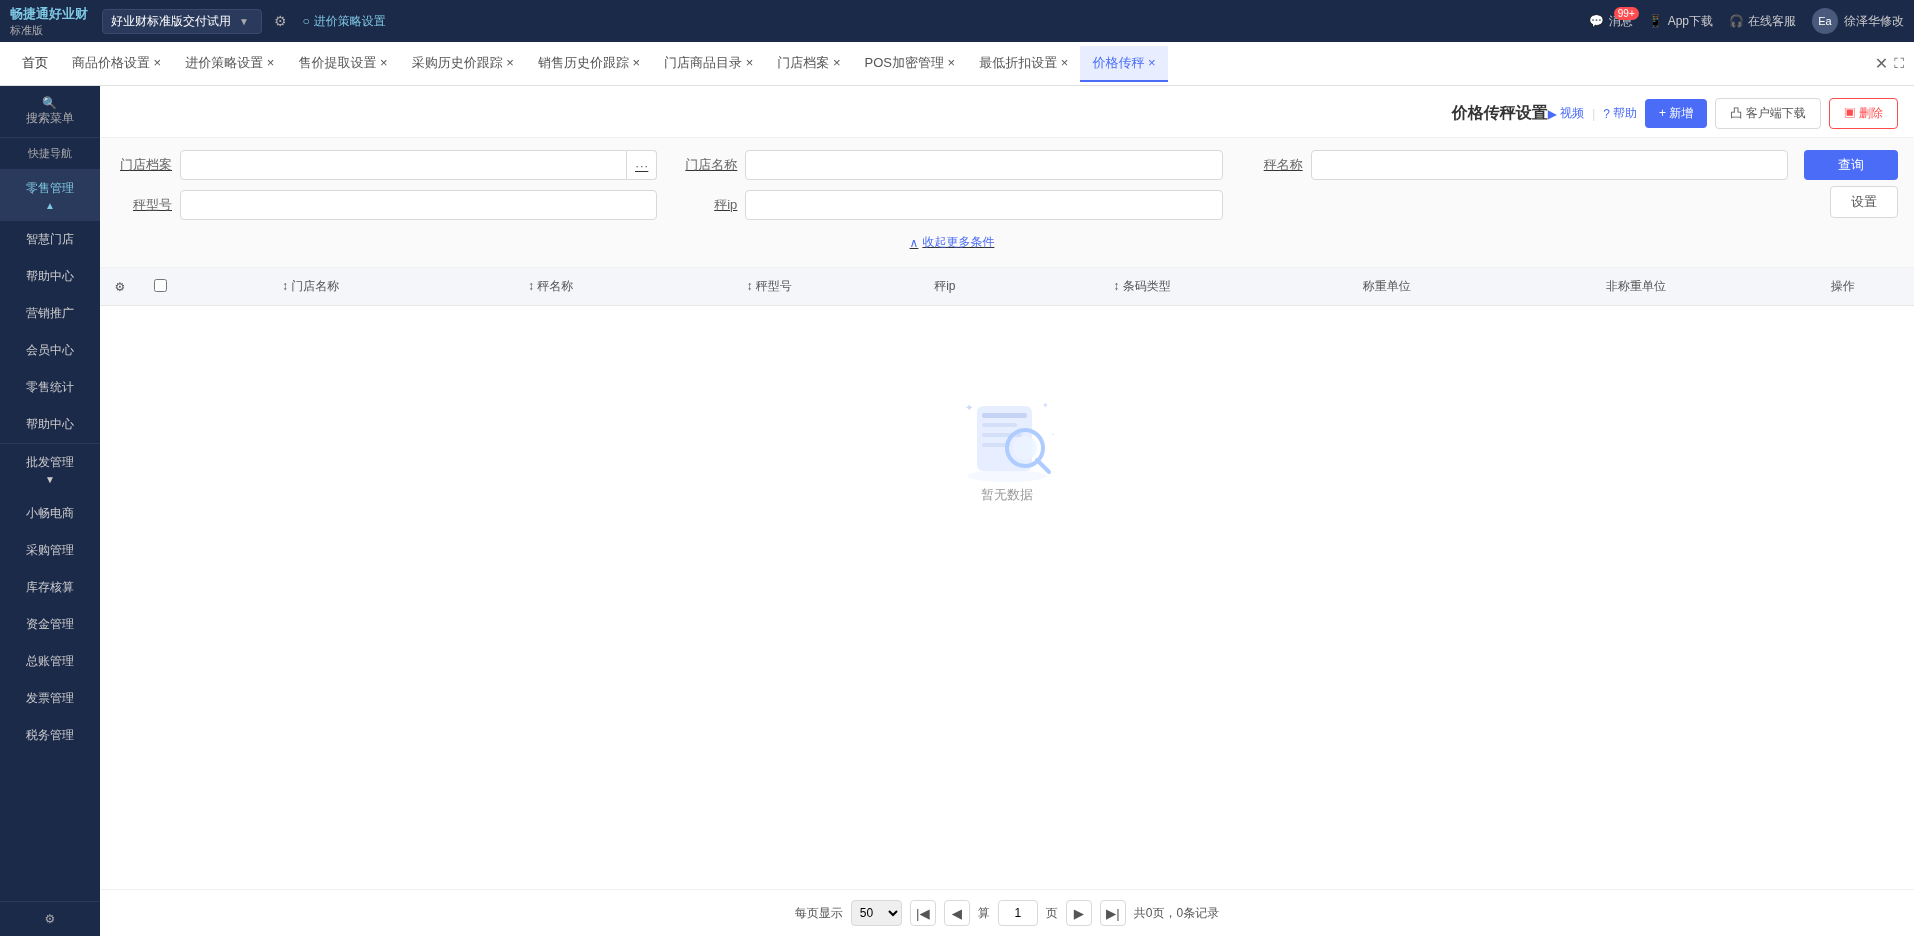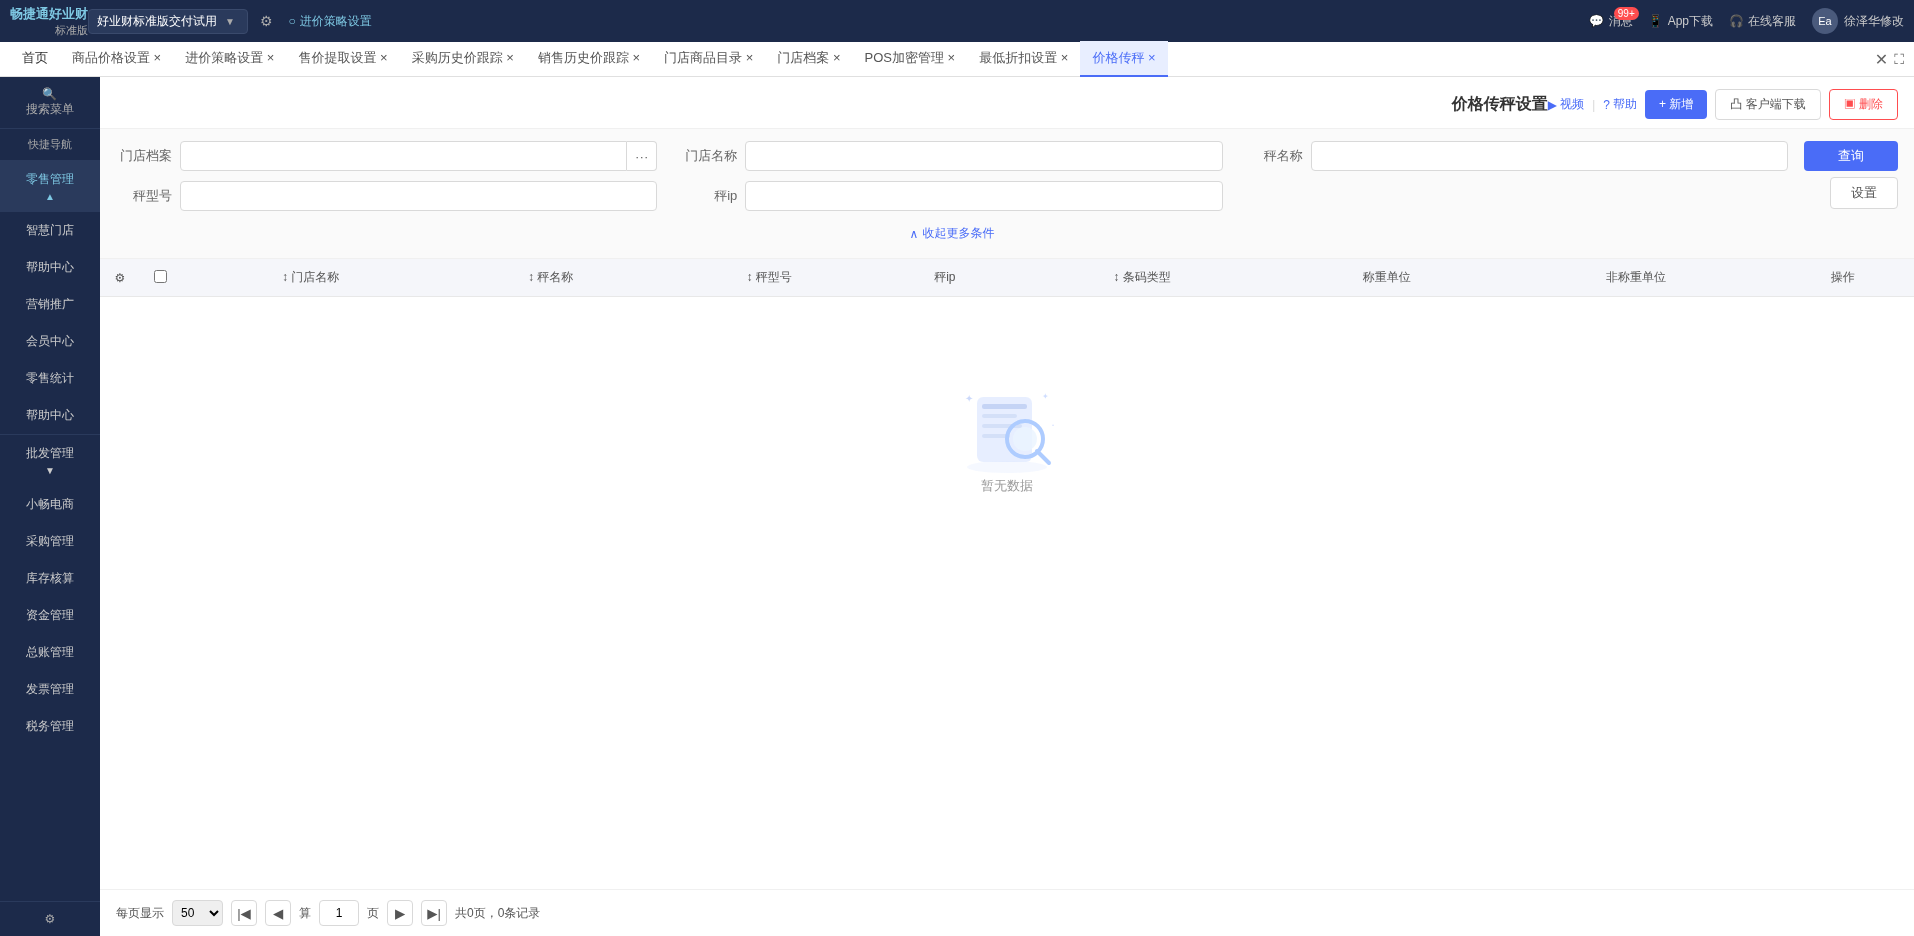--- a/index.html
+++ b/index.html
@@ -3,36 +3,36 @@
   <meta charset="utf-8">
   <style>
     * { box-sizing: border-box; margin: 0; padding: 0; }
     body { font-family: 'Microsoft YaHei', Arial, sans-serif; font-size: 13px; background: #f0f2f5; color: #333; overflow: hidden; }
 
     
     .app-container { display: flex; flex-direction: column; height: 936px; width: 1914px; }
 
     
     .top-bar { display: flex; align-items: center; background: #1c2a4a; height: 42px; padding: 0 10px; flex-shrink: 0; }
-    .logo-area { display: flex; flex-direction: column; align-items: flex-end; color: #fff; font-size: 12px; }
+    .logo-area { display: flex; flex-direction: column; align-items: flex-start; color: #fff; font-size: 12px; margin-right: 14px; }
     .logo-main { font-size: 13px; font-weight: bold; color: #7ec8e3; }
     .logo-sub { font-size: 11px; color: #aaa; }
     .version-select { display: flex; align-items: center; background: #2a3a5c; border: 1px solid #3a4a6c; border-radius: 4px; padding: 3px 8px; color: #fff; font-size: 12px; cursor: pointer; margin-right: 8px; min-width: 160px; }
     .version-select .arrow { margin-left: 8px; color: #aaa; font-size: 10px; }
     .settings-icon-btn { background: none; border: none; color: #aaa; cursor: pointer; padding: 4px; margin-right: 12px; font-size: 14px; }
     .demo-link { color: #7ec8e3; font-size: 12px; cursor: pointer; display: flex; align-items: center; gap: 4px; }
     .demo-link::before { content: '○'; font-size: 12px; }
     .top-right { margin-left: auto; display: flex; align-items: center; gap: 16px; }
     .top-icon-btn { display: flex; align-items: center; gap: 4px; color: #ccc; font-size: 12px; cursor: pointer; position: relative; }
     .badge { background: #ff4d4f; color: #fff; font-size: 10px; border-radius: 8px; padding: 1px 4px; position: absolute; top: -6px; right: -6px; }
     .user-area { display: flex; align-items: center; gap: 6px; color: #ccc; font-size: 12px; cursor: pointer; }
     .user-avatar { width: 26px; height: 26px; border-radius: 50%; background: #4a5a7c; display: flex; align-items: center; justify-content: center; color: #fff; font-size: 11px; }
 
     
-    .secondary-bar { background: #fff; border-bottom: 1px solid #e0e0e0; display: flex; align-items: center; padding: 0 10px; height: 35px; flex-shrink: 0; }
+    .secondary-bar { background: #fff; border-bottom: 1px solid #e0e0e0; display: flex; align-items: center; padding: 0 10px; height: 44px; flex-shrink: 0; }
     .secondary-bar .nav-item { padding: 0 12px; height: 36px; display: flex; align-items: center; color: #555; font-size: 13px; cursor: pointer; border-bottom: 2px solid transparent; white-space: nowrap; }
     .secondary-bar .nav-item.active { color: #333; font-weight: 500; }
 
     
     .main-area { display: flex; flex: 1; overflow: hidden; }
 
     
     .sidebar { width: 100px; background: #1c2a4a; display: flex; flex-direction: column; flex-shrink: 0; overflow-y: auto; }
     .sidebar-search { padding: 10px 8px; color: #aaa; font-size: 12px; text-align: center; cursor: pointer; border-bottom: 1px solid #2a3a5c; }
     .sidebar-shortcut { padding: 8px; color: #aaa; font-size: 11px; text-align: center; cursor: pointer; border-bottom: 1px solid #2a3a5c; }
@@ -67,21 +67,21 @@
     .data-table th { background: #f5f6fa; border-bottom: 1px solid #e8e8e8; padding: 10px 8px; text-align: center; color: #555; font-weight: 500; white-space: nowrap; }
     .data-table td { border-bottom: 1px solid #f0f0f0; padding: 8px; text-align: center; color: #333; }
     .table-header-settings { width: 40px; }
     .table-header-checkbox { width: 40px; }
 
     
     .empty-state { display: flex; flex-direction: column; align-items: center; justify-content: center; padding: 80px 20px; }
     .empty-text { color: #999; font-size: 13px; }
 
     
-    .pagination { display: flex; align-items: center; justify-content: flex-start; padding: 10px 16px; border-top: 1px solid #f0f0f0; background: #fff; gap: 8px; font-size: 12px; color: #555; }
+    .pagination { display: flex; align-items: center; justify-content: center; padding: 10px 16px; border-top: 1px solid #f0f0f0; background: #fff; gap: 8px; font-size: 12px; color: #555; }
     .pagination-select { height: 26px; border: 1px solid #d9d9d9; border-radius: 4px; padding: 0 4px; font-size: 12px; }
     .page-input { width: 40px; height: 26px; border: 1px solid #d9d9d9; border-radius: 4px; text-align: center; font-size: 12px; }
     .page-btn { height: 26px; width: 26px; border: 1px solid #d9d9d9; border-radius: 4px; background: #fff; cursor: pointer; display: flex; align-items: center; justify-content: center; color: #555; }
     .page-btn:disabled { color: #ccc; cursor: not-allowed; }
 
     
     .btn-primary { background: #4a6cf7; color: #fff; border: none; border-radius: 4px; padding: 6px 14px; font-size: 12px; cursor: pointer; display: flex; align-items: center; gap: 4px; }
     .btn-default { background: #fff; color: #555; border: 1px solid #d9d9d9; border-radius: 4px; padding: 6px 14px; font-size: 12px; cursor: pointer; display: flex; align-items: center; gap: 4px; }
     .btn-danger { background: #fff; color: #ff4d4f; border: 1px solid #ff4d4f; border-radius: 4px; padding: 6px 14px; font-size: 12px; cursor: pointer; display: flex; align-items: center; gap: 4px; }
     .btn-query { background: #4a6cf7; color: #fff; border: none; border-radius: 4px; padding: 6px 20px; font-size: 13px; cursor: pointer; }
@@ -232,21 +232,21 @@
             <span>凸 客户端下载</span>
           </button>
           <button class="btn-danger">
             <span>▣ 删除</span>
           </button>
         </div>
       </div>
 
       <div class="filter-area">
         <div style="display:flex; gap:16px; align-items:flex-start;">
-          <div style="flex:1;">
+          <div style="flex:1;text-decoration:underline;">
             <div class="filter-row">
               <div class="filter-item">
                 <span class="filter-label">门店档案</span>
                 <div class="filter-input-with-btn">
                   <input class="filter-input" style="border-radius: 4px 0px 0px 4px;" type="text">
                   <button class="filter-dots-btn">···</button>
                 </div>
               </div>
               <div class="filter-item">
                 <span class="filter-label">门店名称</span>

